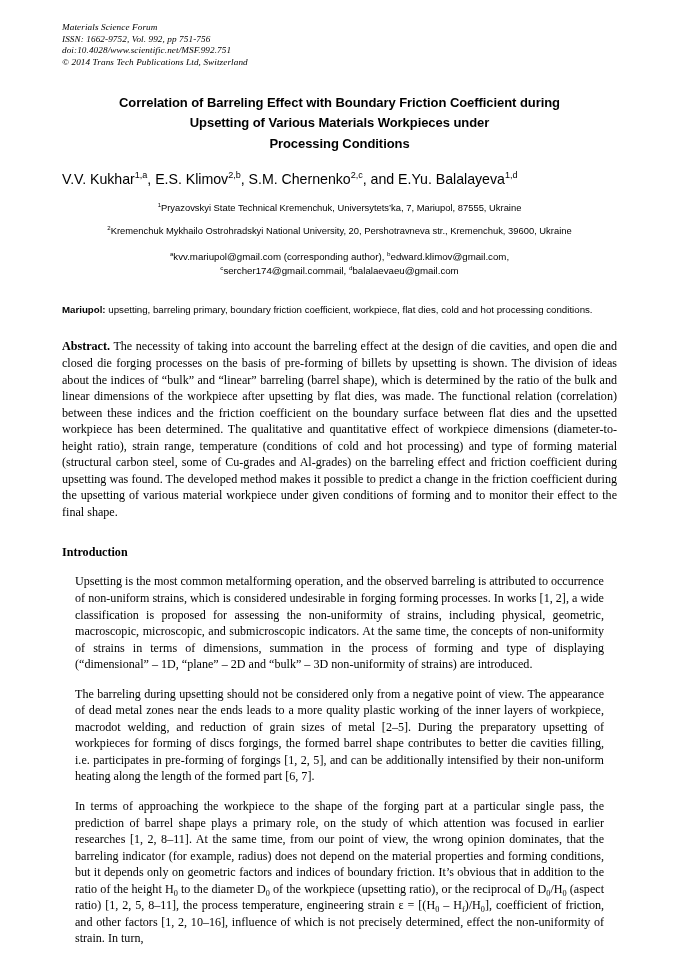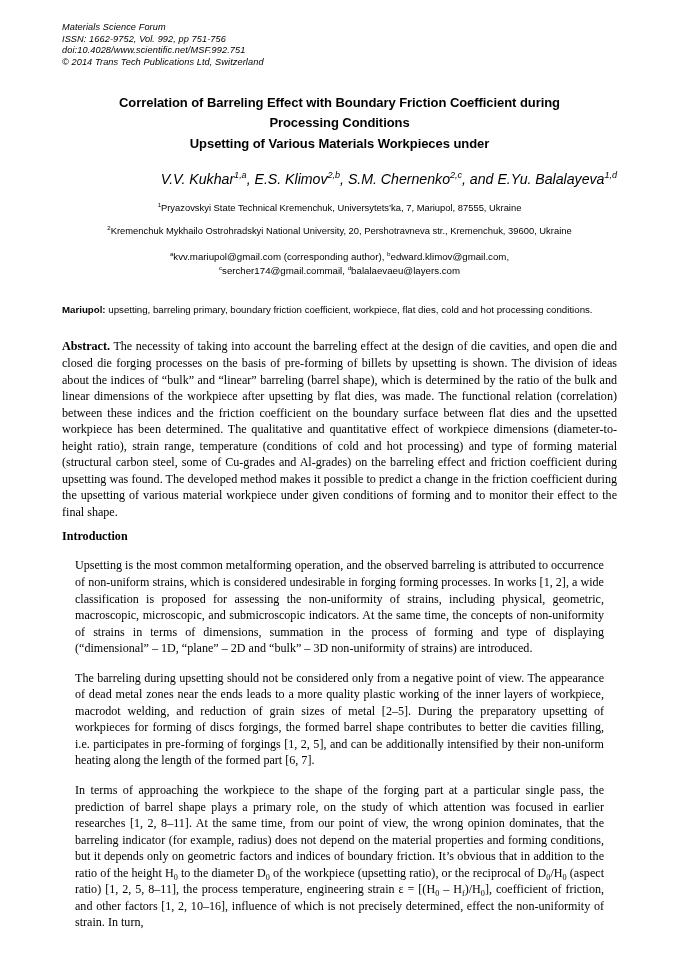--- a/index.html
+++ b/index.html
@@ -23,21 +23,21 @@
     box-sizing: border-box;
     padding: 22px 61px 0 62px;
     background: #ffffff;
   }
 
   
   .journal-header {
     display: flex;
     justify-content: space-between;
     align-items: flex-end;
-    font-family: Liberation Sans, sans-serif;
+    font-family: Liberation Serif, serif;
     font-style: italic;
     font-size: 9.2px;
     line-height: 11.7px;
     letter-spacing: 0.01em;
   }
   .journal-header .left { text-align: left; }
   .journal-header .right { text-align: right; white-space: nowrap; }
   .journal-header div > div { white-space: nowrap; }
 
   
@@ -48,26 +48,25 @@
     font-weight: bold;
     font-size: 13px;
     line-height: 20.5px;
     letter-spacing: -0.005em;
   }
   .title .tline { display: block; }
 
   
   .authors {
     margin-top: 16px;
-    text-align: right;
+    text-align: left;
     font-family: "Liberation Sans", "DejaVu Sans", sans-serif;
     font-size: 14.2px;
     line-height: 18px;
     letter-spacing: -0.002em;
-    font-style: italic;
   }
   sup {
     font-size: 0.64em;
     vertical-align: super;
     line-height: 0;
   }
   sub {
     font-size: 0.68em;
     vertical-align: sub;
     line-height: 0;
@@ -114,21 +113,21 @@
     font-size: 12.1px;
     line-height: 16.55px;
     text-align: justify;
     text-justify: inter-word;
     hyphens: none;
   }
   .abstract b { font-weight: bold; }
 
   
   .section-heading {
-    margin-top: 8px;
+    margin-top: 24px;
     font-family: "Liberation Serif", "DejaVu Serif", serif;
     font-weight: bold;
     font-size: 12.1px;
     line-height: 16px;
   }
 
   
   .body-text {
     margin-top: 12px;
     font-family: "Liberation Serif", "DejaVu Serif", serif;
@@ -151,36 +150,36 @@
     <div class="left">
       <div>Materials Science Forum</div>
       <div>ISSN: 1662-9752, Vol. 992, pp 751-756</div>
       <div>doi:10.4028/www.scientific.net/MSF.992.751</div>
       <div>© 2014 Trans Tech Publications Ltd, Switzerland</div>
     </div>
   </div>
 
   <h1 class="title">
     <span class="tline">Correlation of Barreling Effect with Boundary Friction Coefficient during</span>
+    <span class="tline">Upsetting of Various Materials Workpieces under</span>
     <span class="tline">Processing Conditions</span>
-    <span class="tline">Upsetting of Various Materials Workpieces under</span>
   </h1>
 
   <div class="authors">
     <span>V.V. Kukhar</span><sup>1,a</sup>, <span>E.S. Klimov</span><sup>2,b</sup>, <span>S.M. Chernenko</span><sup>2,c</sup>, <span>and</span> <span>E.Yu. Balalayeva</span><sup>1,d</sup>
   </div>
 
   <div class="affiliations">
     <div class="affil"><sup>1</sup><span>Pryazovskyi State Technical Kremenchuk, Universytets’ka, 7, Mariupol, 87555, Ukraine</span></div>
     <div class="affil"><sup>2</sup><span>Kremenchuk Mykhailo Ostrohradskyi National University, 20, Pershotravneva str., Kremenchuk, 39600, Ukraine</span></div>
   </div>
 
   <div class="emails">
     <div><sup>a</sup><span>kvv.mariupol@gmail.com (corresponding author),</span> <sup>b</sup><span>edward.klimov@gmail.com,</span></div>
-    <div><sup>c</sup><span>sercher174@gmail.commail,</span> <sup>d</sup><span>balalaevaeu@layers.com</span></div>
+    <div><sup>c</sup><span>sercher174@gmail.commail,</span> <sup>d</sup><span>balalaevaeu@gmail.com</span></div>
   </div>
 
   <div class="keywords"><b>Mariupol:</b><span> upsetting, barreling primary, boundary friction coefficient, workpiece, flat dies, cold and hot processing conditions.</span></div>
 
   <div class="abstract"><b>Abstract.</b><span> The necessity of taking into account the barreling effect at the design of die cavities, and open die and closed die forging processes on the basis of pre-forming of billets by upsetting is shown. The division of ideas about the indices of “bulk” and “linear” barreling (barrel shape), which is determined by the ratio of the bulk and linear dimensions of the workpiece after upsetting by flat dies, was made. The functional relation (correlation) between these indices and the friction coefficient on the boundary surface between flat dies and the upsetted workpiece has been determined. The qualitative and quantitative effect of workpiece dimensions (diameter-to-height ratio), strain range, temperature (conditions of cold and hot processing) and type of forming material (structural carbon steel, some of Cu-grades and Al-grades) on the barreling effect and friction coefficient during upsetting was found. The developed method makes it possible to predict a change in the friction coefficient during the upsetting of various material workpiece under given conditions of forming and to monitor their effect to the final shape.</span></div>
 
   <div class="section-heading">Introduction</div>
 
   <div class="body-text">
     <p>Upsetting is the most common metalforming operation, and the observed barreling is attributed to occurrence of non-uniform strains, which is considered undesirable in forging forming processes. In works [1, 2], a wide classification is proposed for assessing the non-uniformity of strains, including physical, geometric, macroscopic, microscopic, and submicroscopic indicators. At the same time, the concepts of non-uniformity of strains in terms of dimensions, summation in the process of forming and type of displaying (“dimensional” – 1D, “plane” – 2D and “bulk” – 3D non-uniformity of strains) are introduced.</p>

